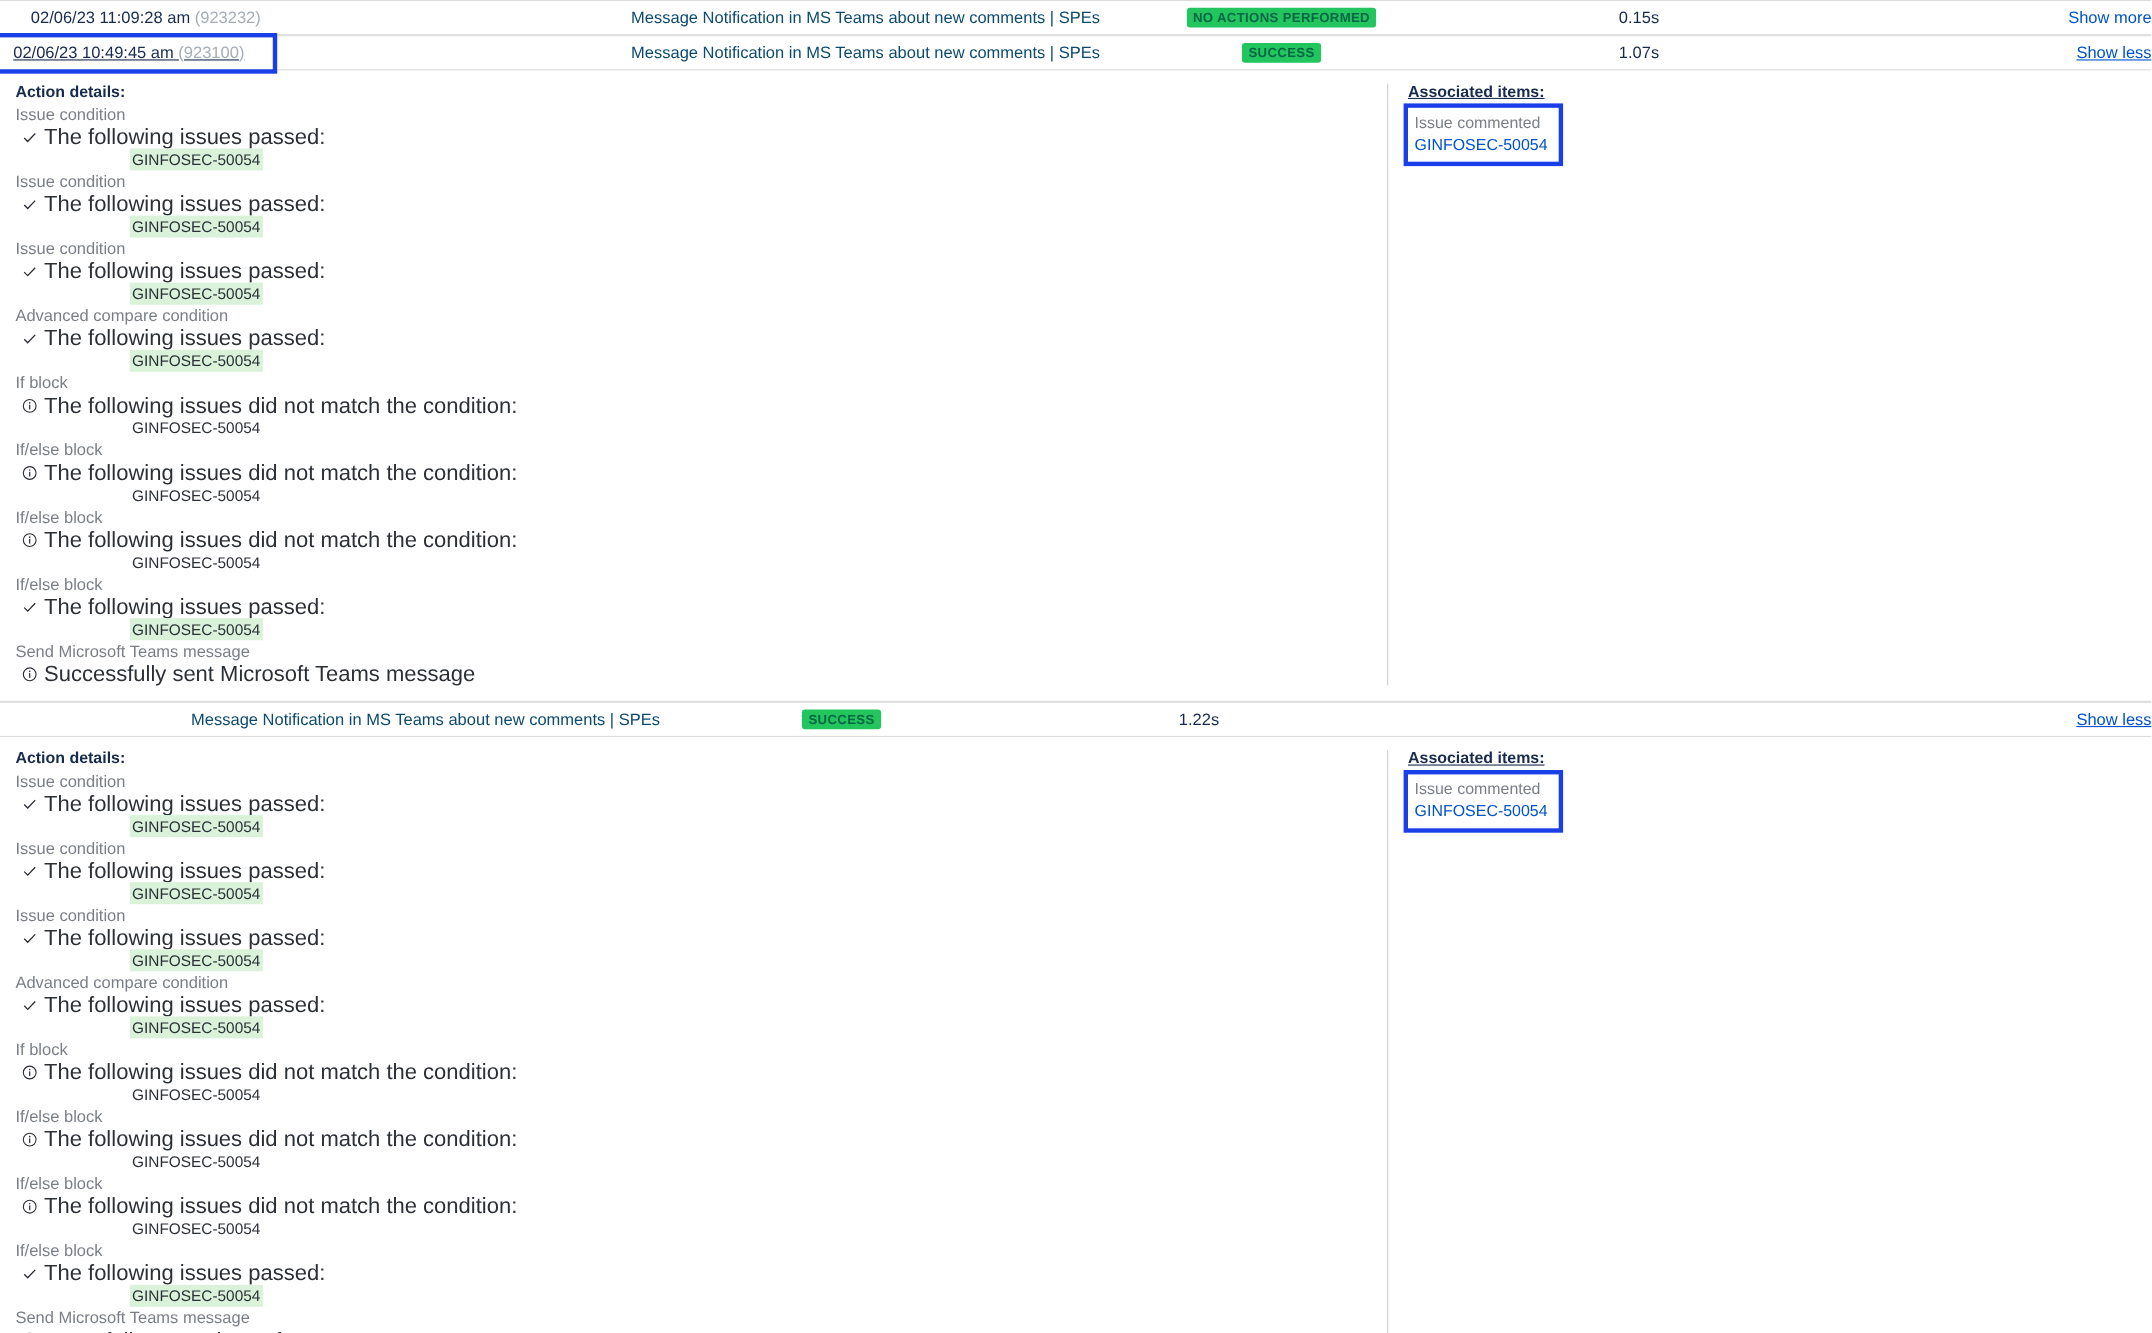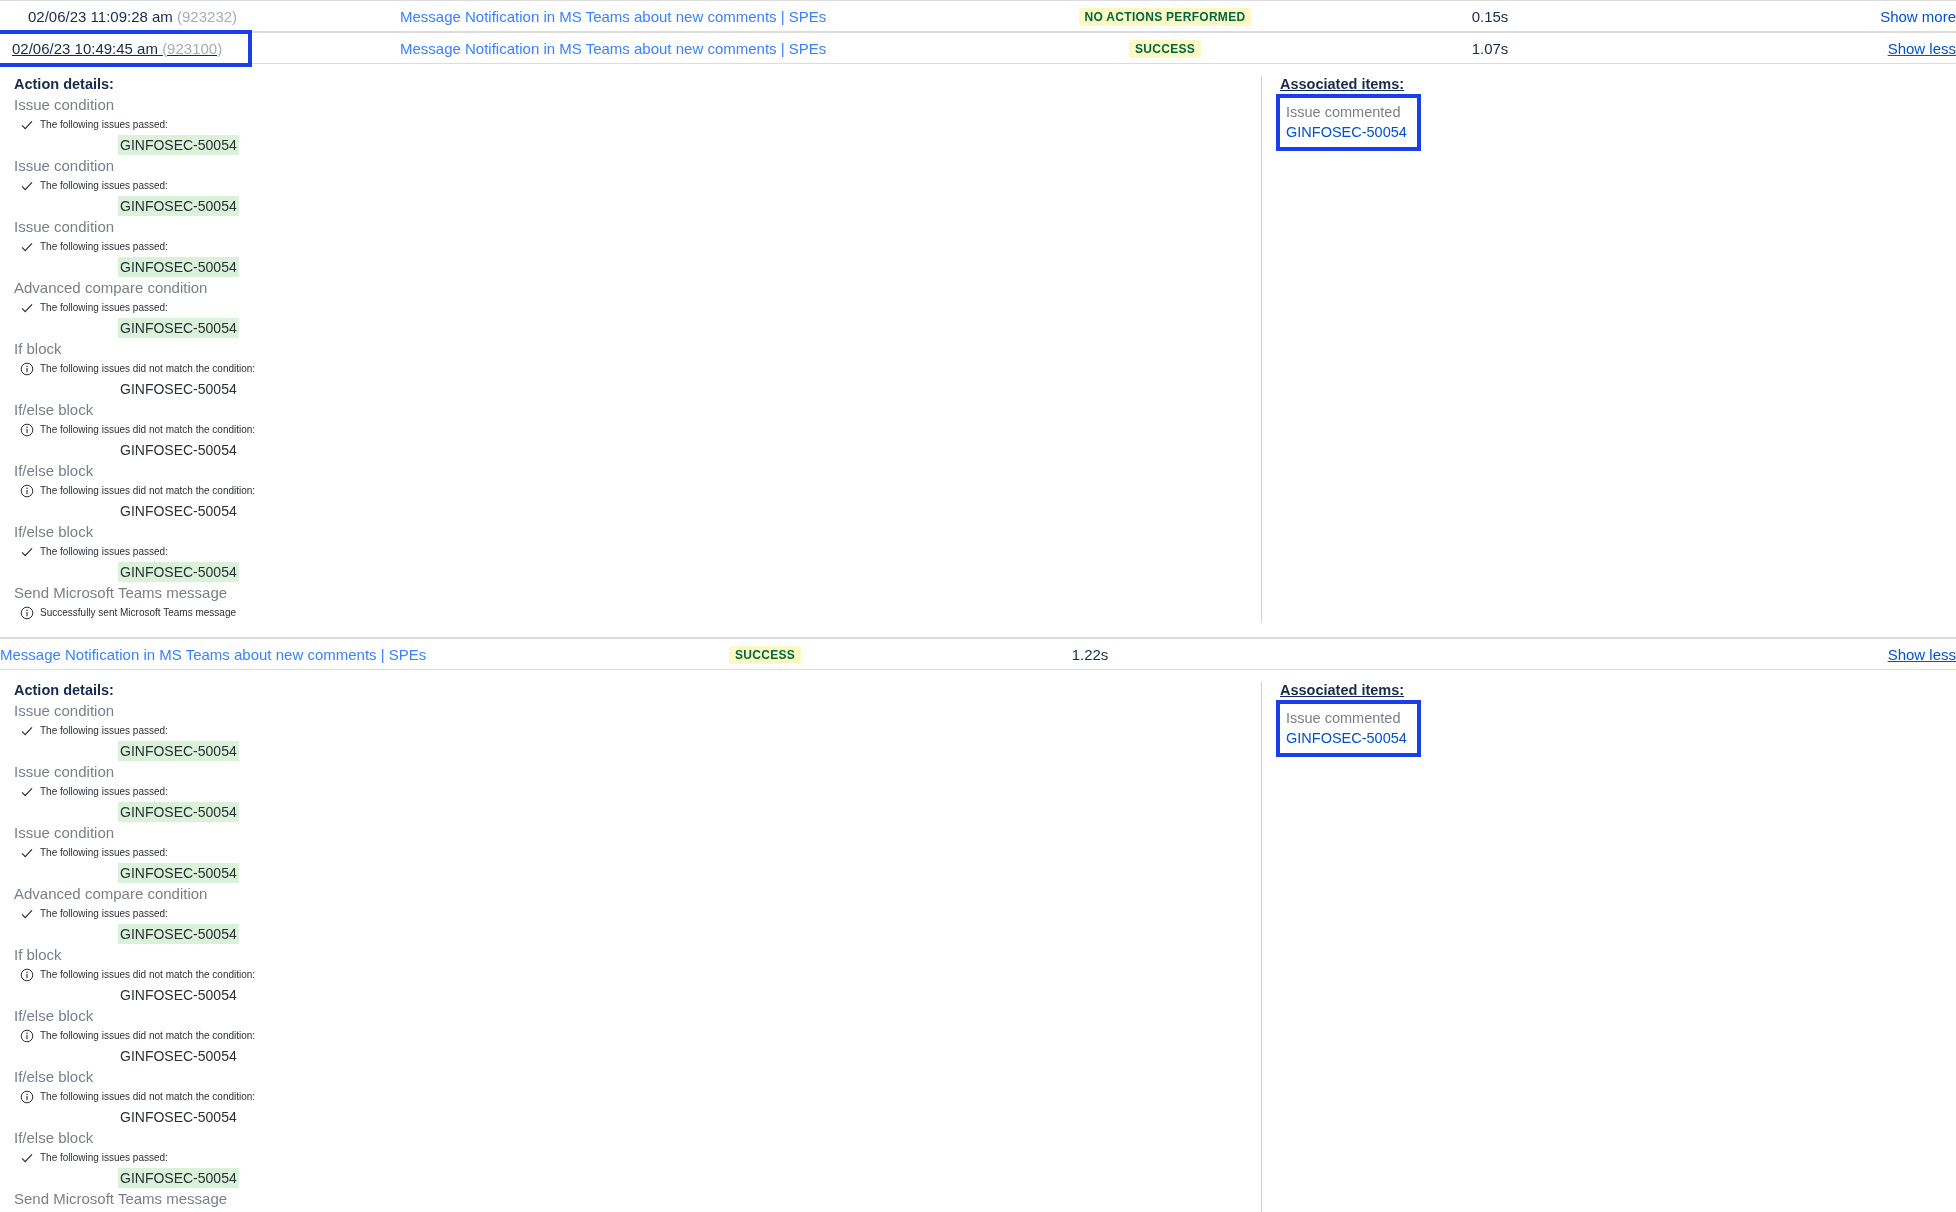--- a/index.html
+++ b/index.html
@@ -24,22 +24,22 @@
   }
   .col-date {
     width: 400px;
     padding-left: 28px;
     white-space: nowrap;
     color: #172b4d;
   }
   .col-date .evt-id { color: #a5adba; }
   .col-rule {
     width: 600px;
-    text-align: left;
-    color: #3b82f6;
+    text-align: right;
+    color: #0c4a6e;
   }
   .col-status {
     width: 330px;
     text-align: center;
   }
   .col-duration {
     width: 320px;
     text-align: center;
     color: #172b4d;
   }
@@ -53,21 +53,21 @@
     padding: 2px 6px;
     border-radius: 3px;
     font-size: 12px;
     font-weight: bold;
     letter-spacing: 0.3px;
     line-height: 14px;
     text-transform: uppercase;
   }
   .badge.success,
   .badge.noaction {
-    background: #fef9c3;
+    background: #22c55e;
     color: #006644;
   }
 
   .toggle-link {
     color: #0052cc;
     font-size: 15px;
     cursor: pointer;
     text-decoration: none;
   }
   .toggle-link.active { text-decoration: underline; }
@@ -116,21 +116,21 @@
     margin-bottom: 2px;
   }
 
   .step { margin: 0; }
   .step-name {
     font-size: 15px;
     color: #7a7f87;
     line-height: 21px;
   }
   .step-msg {
-    font-size: 10px;
+    font-size: 20px;
     color: #2b2f36;
     line-height: 20px;
     padding-left: 6px;
     display: flex;
     align-items: center;
     gap: 6px;
   }
   .step-icon {
     display: inline-block;
     width: 14px;

